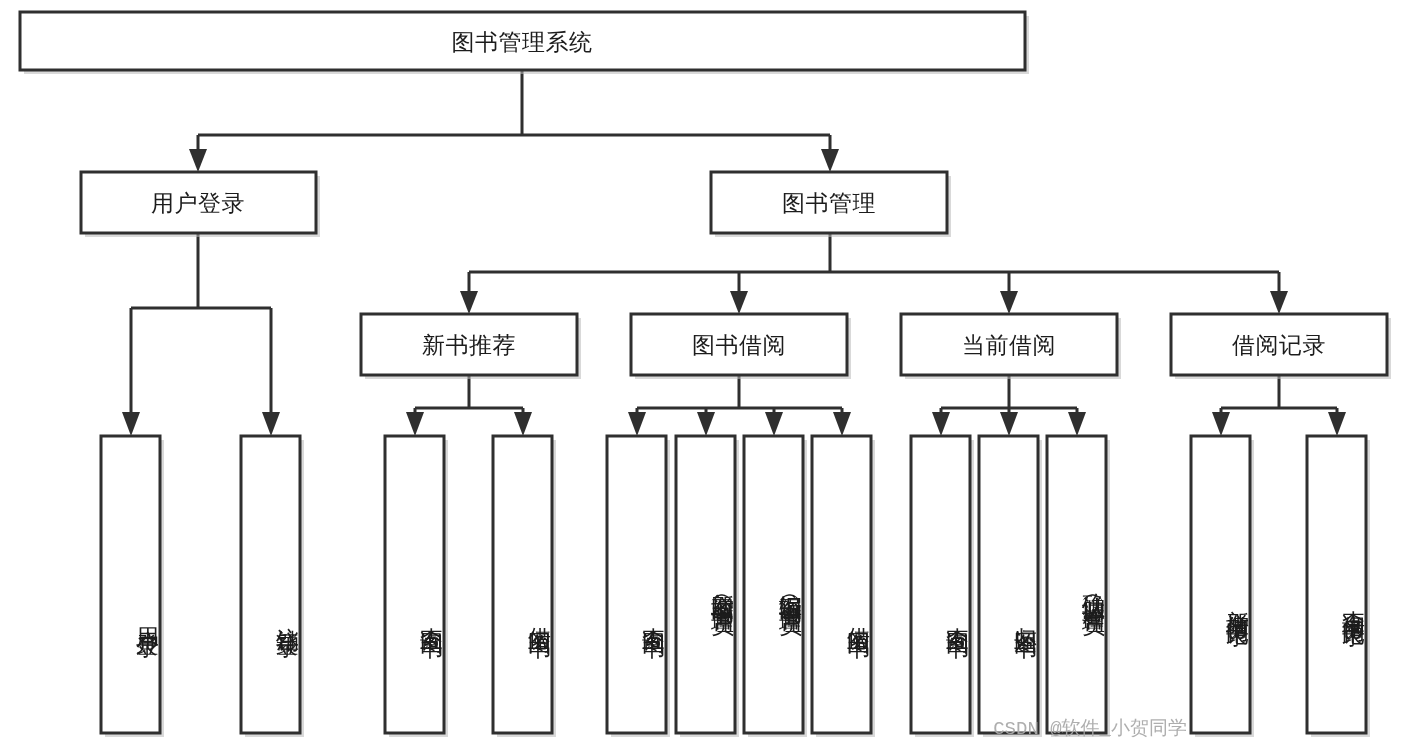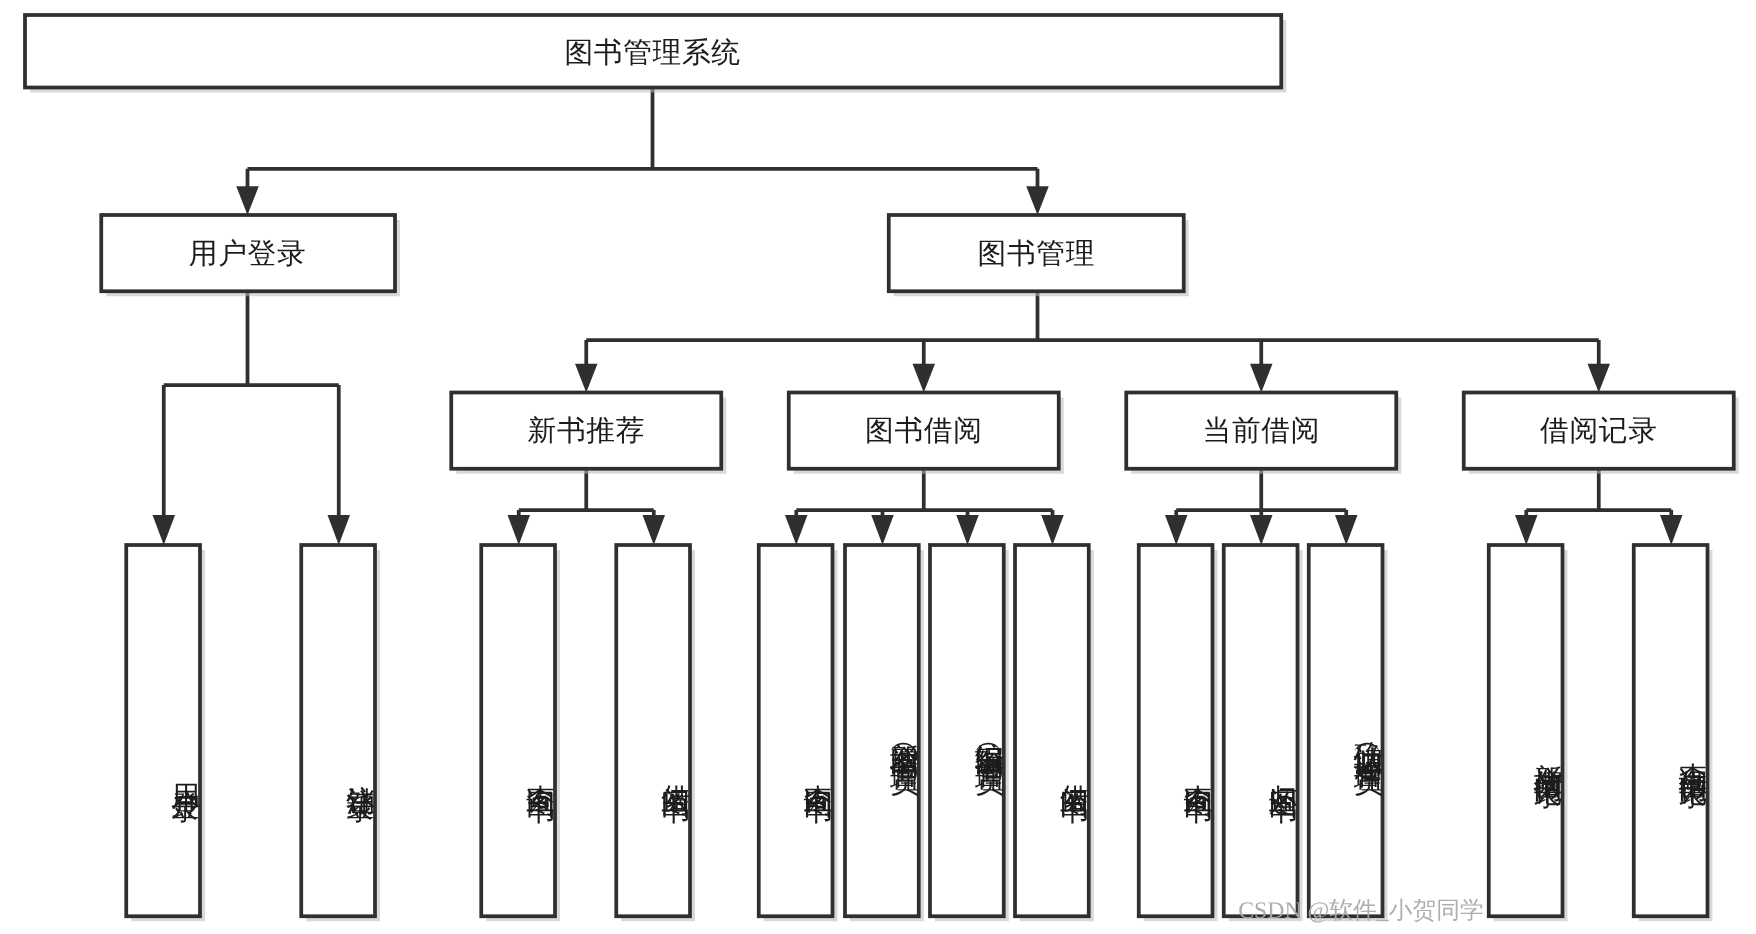--- a/index.html
+++ b/index.html
@@ -69,21 +69,21 @@
     text-align: center;
     display: flex;
     align-items: flex-start;
     justify-content: center;
     pointer-events: none;
   }
   .watermark {
     position: absolute;
     right: 10px;
     bottom: 6px;
-    font-family: Liberation Serif, serif;
+    font-family: Liberation Mono, monospace;
     font-size: 19px;
     color: #aaaaaa;
     opacity: 0.95;
     white-space: nowrap;
   }
 </style>
 </head>
 <body>
 
 <div id="diagram-root">

